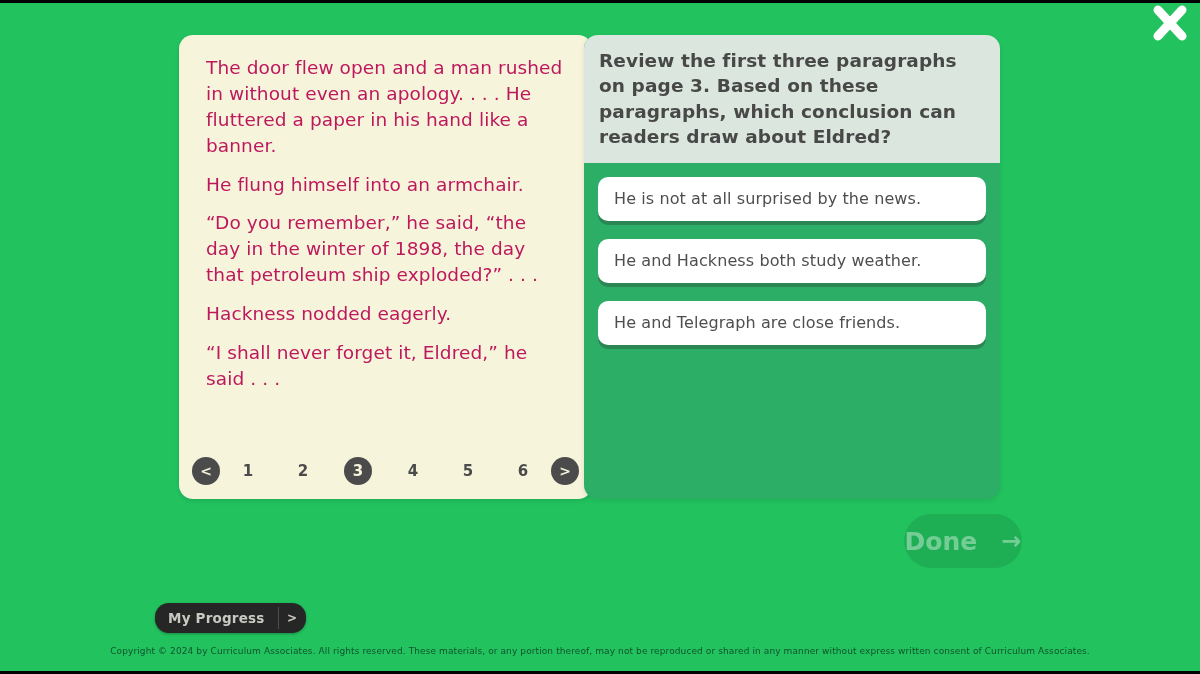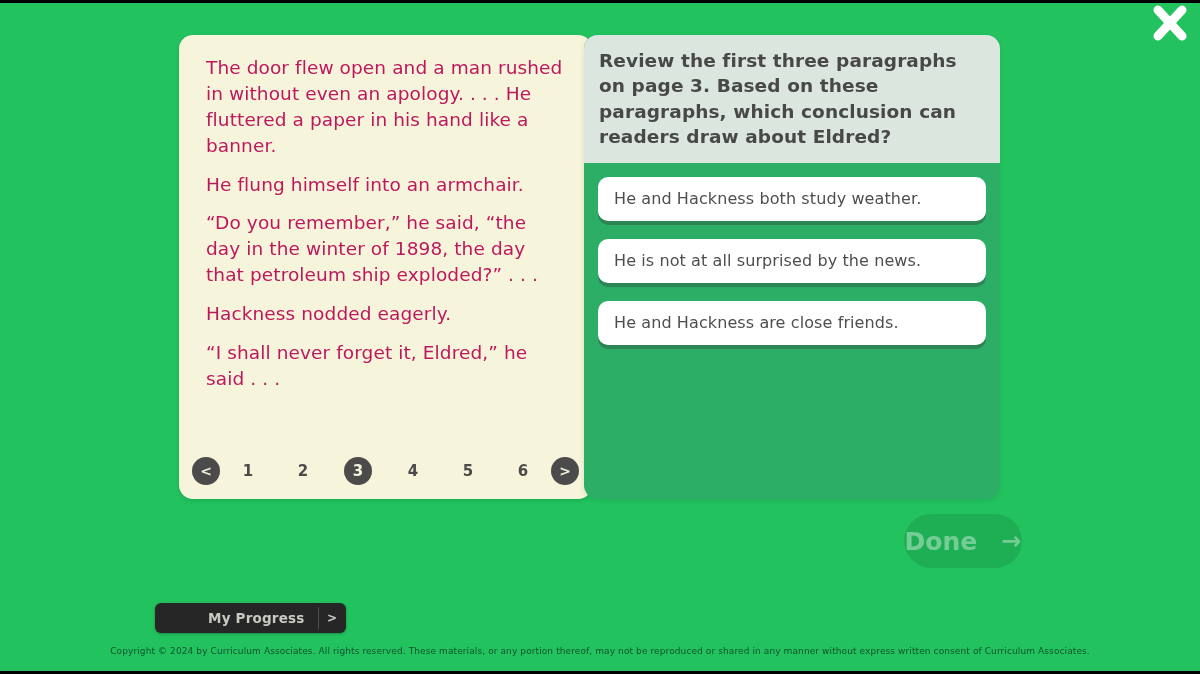--- a/index.html
+++ b/index.html
@@ -125,25 +125,24 @@
     gap: 24px;
     cursor: default;
   }
   .done-arrow { font-size: 24px; font-weight: bold; }
 
   
   .progress-bar {
     position: absolute; left: 155px; top: 603px;
     height: 30px;
     background: #262626;
-    border-radius: 6px;
+    border-radius: 14px;
     display: flex; align-items: stretch;
     cursor: pointer;
     box-shadow: 0 1px 3px rgba(0,0,0,0.3);
-    padding-left: 40px;
   }
   .progress-label {
     display: flex; align-items: center;
     padding: 0 13px;
     color: #c9c9c2;
     font-size: 13.5px; font-weight: bold;
     letter-spacing: 0.2px;
   }
   .progress-divider { width: 1px; background: #4d4d4d; margin: 4px 0; }
   .progress-chevron {
@@ -193,23 +192,23 @@
       <button class="page-num">5</button>
       <button class="page-num">6</button>
     </div>
     <button class="page-arrow">&gt;</button>
   </nav>
 </section>
 
 <section class="question-panel">
   <header class="question-header">Review the first three paragraphs on page 3. Based on these paragraphs, which conclusion can readers draw about Eldred?</header>
   <div class="options">
+    <button class="option-btn">He is not at all surprised by the news.</button>
     <button class="option-btn">He and Hackness both study weather.</button>
-    <button class="option-btn">He is not at all surprised by the news.</button>
-    <button class="option-btn">He and Hackness are close friends.</button>
+    <button class="option-btn">He and Telegraph are close friends.</button>
   </div>
 </section>
 
 <button class="done-btn">
   <span>Done</span>
   <span class="done-arrow">→</span>
 </button>
 
 <div class="progress-bar">
   <span class="progress-label">My Progress</span>

